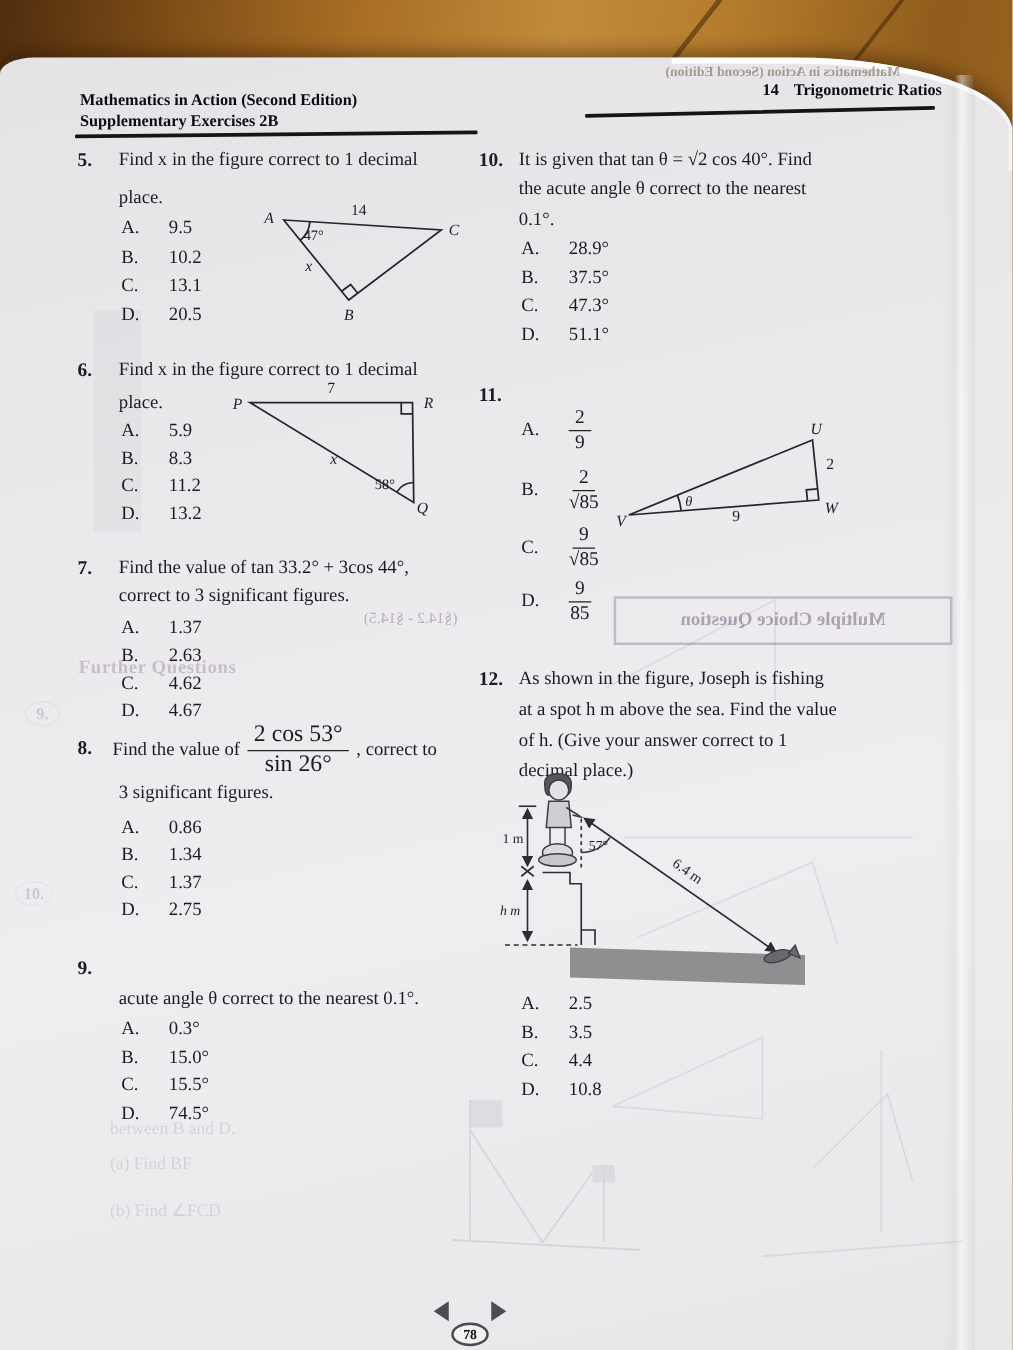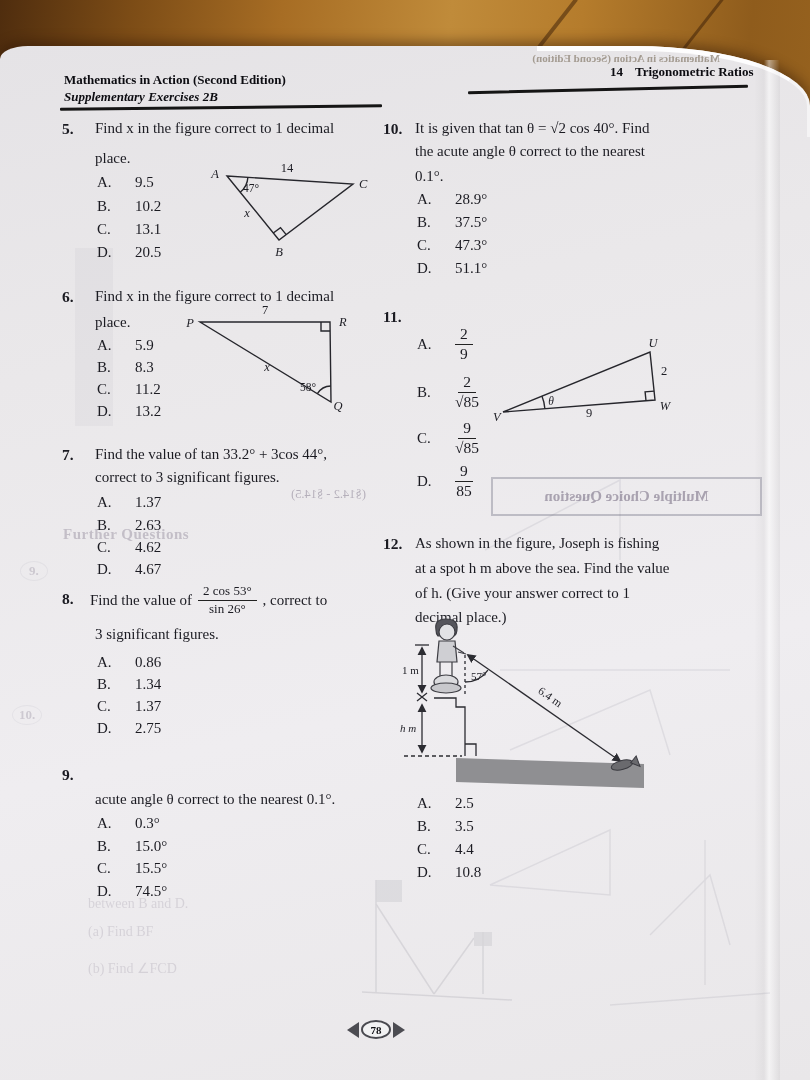--- a/index.html
+++ b/index.html
@@ -23,32 +23,32 @@
   .edge-shade{position:absolute;top:60px;bottom:0;right:30px;width:26px;
     background:linear-gradient(90deg,rgba(0,0,0,0) 0%,rgba(0,0,0,.05) 38%,rgba(255,255,255,.75) 58%,rgba(0,0,0,.07) 100%);opacity:.65;}
   .overlay{position:absolute;inset:0;color:#1b1b22;}
   .hdr{position:absolute;font-weight:bold;font-size:13px;color:#0c0c11;white-space:nowrap;}
   .rule{position:absolute;background:#151515;height:3px;border-radius:1px;}
   .qnum{position:absolute;font-weight:bold;font-size:15.5px;}
   .stem{position:absolute;font-size:15px;white-space:nowrap;}
   .row{display:flex;align-items:center;gap:6px;height:40px;}
   .opt{position:absolute;display:flex;gap:12px;font-size:15px;align-items:center;}
   .olbl{width:26px;}
-  .frac{display:inline-flex;flex-direction:column;align-items:center;line-height:1.08;font-size:13px;}
+  .frac{display:inline-flex;flex-direction:column;align-items:center;line-height:1.08;font-size:19px;}
   .frac .fnum{padding:0 5px 1px;border-bottom:1.4px solid #222;}
   .frac .fden{padding-top:1px;}
   .fopt .frac{font-size:15.5px;}
   svg{position:absolute;overflow:visible;}
   svg text{font-family:"Liberation Serif", serif;font-size:12.5px;fill:#1d1d24;}
   svg .it{font-style:italic;}
   .badge{position:absolute;left:347px;top:1020px;display:flex;align-items:center;gap:2px;}
   .tri-l{width:0;height:0;border-top:8px solid transparent;border-bottom:8px solid transparent;border-right:12px solid #4c4c52;}
   .tri-r{width:0;height:0;border-top:8px solid transparent;border-bottom:8px solid transparent;border-left:12px solid #4c4c52;}
   .badge .pnum{height:15px;min-width:18px;padding:0 4px;border:2.5px solid #4a4a50;border-radius:50%;
-    background:#f2f2f3;color:#0e0e12;font-weight:bold;font-size:11px;display:flex;align-items:center;justify-content:center;}
+    background:#f2f2f3;color:#0e0e12;font-weight:bold;font-size:11px;display:flex;align-items:center;justify-content:center;margin-top:38px;}
   .ghost{position:absolute;color:#928a9b;white-space:nowrap;}
   .mirror{transform:scaleX(-1);}
   .ghost-box{position:absolute;border:2px solid rgba(125,125,140,.42);display:flex;align-items:center;justify-content:center;}
   .band{position:absolute;background:rgba(90,90,115,.05);}
 </style>
 </head>
 <body>
 
 <div class="streak" style="left:555px;top:-8px;width:4px;height:64px;"></div>
 <div class="streak" style="left:700px;top:-14px;width:3px;height:80px;"></div>
@@ -92,21 +92,21 @@
   <svg style="left:470px;top:815px;opacity:.12;" width="300" height="215" viewBox="0 0 300 215">
     <g stroke="#6e6e80" stroke-width="1.5" fill="none">
       <polyline points="20,70 140,15 140,80 20,70"></polyline>
       <line x1="235" y1="25" x2="235" y2="170"></line>
       <line x1="140" y1="190" x2="300" y2="178"></line>
       <polyline points="180,120 240,60 260,130"></polyline>
     </g>
   </svg>
 
   <div class="hdr" style="left:64px;top:72px;">Mathematics in Action (Second Edition)</div>
-  <div class="hdr" style="left:64px;top:89px;font-style:italic;">Supplementary Exercises 2B</div>
+  <div class="hdr" style="left:64px;top:89px;">Supplementary Exercises 2B</div>
   <div class="rule" style="left:60px;top:106px;width:322px;transform:rotate(-0.6deg);"></div>
   <div class="hdr" style="left:610px;top:64px;display:flex;gap:12px;">
     <span>14</span>
     <span>Trigonometric Ratios</span>
   </div>
   <div class="rule" style="left:468px;top:88px;width:280px;transform:rotate(-1.3deg);"></div>
 
   <div class="qnum" style="left:62px;top:120px;">5.</div>
   <div class="stem" style="left:95px;top:120px;">Find x in the figure correct to 1 decimal</div>
   <div class="stem" style="left:95px;top:150px;">place.</div>

